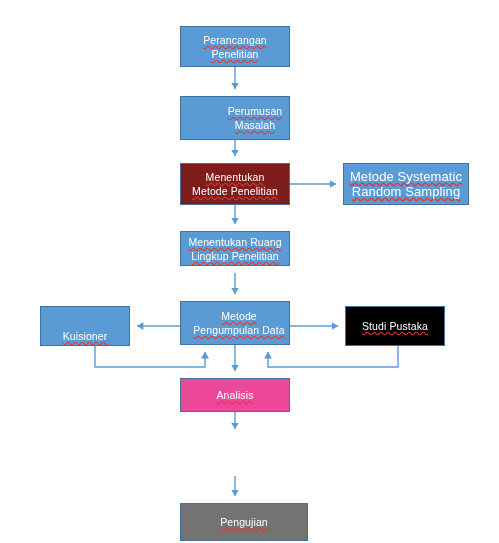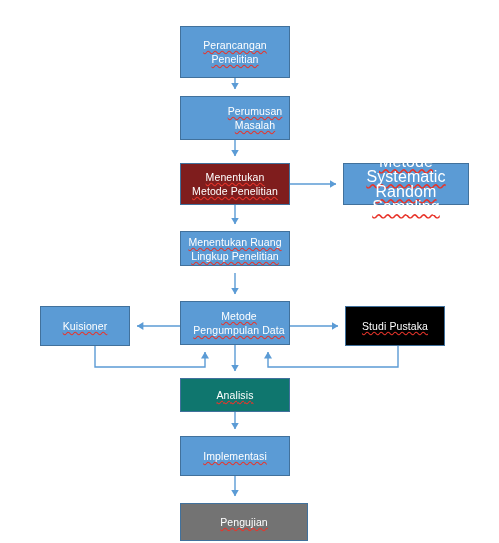--- a/index.html
+++ b/index.html
@@ -43,21 +43,21 @@
     white-space: pre-line;
   }
   
   .node.misspelled .label {
     text-decoration: underline wavy #E8342A;
     text-decoration-skip-ink: none;
     -webkit-text-decoration: underline wavy #E8342A;
     text-underline-offset: 1px;
   }
   .node.sampling {
-    font-size: 16px;
+    font-size: 13px;
     line-height: 15px;
   }
   svg.edges {
     position: absolute;
     left: 0;
     top: 0;
     width: 499px;
     height: 543px;
     z-index: 1;
     overflow: visible;
@@ -93,21 +93,21 @@
       <path d="M180,326 L137,326" marker-end="url(#arrow-left)"></path>
       <path d="M290,326 L338,326" marker-end="url(#arrow-right)"></path>
       <path d="M95,346 L95,367 L205,367 L205,352" marker-end="url(#arrow-up)"></path>
       <path d="M398,346 L398,367 L268,367 L268,352" marker-end="url(#arrow-up)"></path>
       <path d="M235,345 L235,371" marker-end="url(#arrow-down)"></path>
       <path d="M235,412 L235,429" marker-end="url(#arrow-down)"></path>
       <path d="M235,476 L235,496" marker-end="url(#arrow-down)"></path>
     </g>
   </svg>
 
-  <div class="node misspelled" style="left: 180px; top: 26px; width: 110px; height: 52px; background: rgb(91, 155, 213); border-color: rgb(65, 113, 156); color: rgb(255, 255, 255);">
+  <div class="node misspelled" style="left: 180px; top: 26px; width: 110px; height: 41px; background: rgb(91, 155, 213); border-color: rgb(65, 113, 156); color: rgb(255, 255, 255);">
     <span class="label">Perancangan
 Penelitian</span>
   </div>
   <div class="node misspelled" style="left: 180px; top: 96px; width: 110px; height: 44px; background: rgb(91, 155, 213); border-color: rgb(65, 113, 156); color: rgb(255, 255, 255); padding-left: 44px;">
     <span class="label">Perumusan
 Masalah</span>
   </div>
   <div class="node misspelled" style="left: 180px; top: 163px; width: 110px; height: 42px; background: #7f1d1d; border-color: rgb(65, 113, 156); color: rgb(255, 255, 255);">
     <span class="label">Menentukan
 Metode Penelitian</span>
@@ -117,29 +117,26 @@
 Random Sampling</span>
   </div>
   <div class="node misspelled" style="left: 180px; top: 231px; width: 110px; height: 35px; background: rgb(91, 155, 213); border-color: rgb(65, 113, 156); color: rgb(255, 255, 255);">
     <span class="label">Menentukan Ruang
 Lingkup Penelitian</span>
   </div>
   <div class="node misspelled" style="left: 180px; top: 301px; width: 110px; height: 44px; background: rgb(91, 155, 213); border-color: rgb(65, 113, 156); color: rgb(255, 255, 255); padding-left: 12px;">
     <span class="label">Metode
 Pengumpulan Data</span>
   </div>
-  <div class="node misspelled" style="left: 40px; top: 306px; width: 90px; height: 40px; background: rgb(91, 155, 213); border-color: rgb(65, 113, 156); color: rgb(255, 255, 255);">
+  <div class="node misspelled" style="left: 40px; top: 306px; width: 90px; height: 40px; background: rgb(91, 155, 213); border-color: rgb(65, 113, 156); color: rgb(255, 255, 255); align-items: flex-end;">
     <span class="label">Kuisioner</span>
   </div>
   <div class="node misspelled" style="left: 345px; top: 306px; width: 100px; height: 40px; background: #000000; border-color: rgb(65, 113, 156); color: rgb(255, 255, 255); text-align: center;">
     <span class="label">Studi Pustaka</span>
   </div>
-  <div class="node misspelled" style="left: 180px; top: 378px; width: 110px; height: 34px; background: #0f766e; border-color: rgb(65, 113, 156); color: rgb(255, 255, 255);">
+  <div class="node misspelled" style="left: 180px; top: 378px; width: 110px; height: 34px; background: #ec4899; border-color: rgb(65, 113, 156); color: rgb(255, 255, 255);">
     <span class="label">Analisis</span>
-  </div>
-  <div class="node misspelled" style="left: 180px; top: 436px; width: 110px; height: 40px; background: rgb(91, 155, 213); border-color: rgb(65, 113, 156); color: rgb(255, 255, 255);">
-    <span class="label">Implementasi</span>
   </div>
   <div class="node misspelled" style="left: 180px; top: 503px; width: 128px; height: 38px; background: #737373; border-color: rgb(65, 113, 156); color: rgb(255, 255, 255);">
     <span class="label">Pengujian</span>
   </div>
 
 </div>
 
 </body></html>

